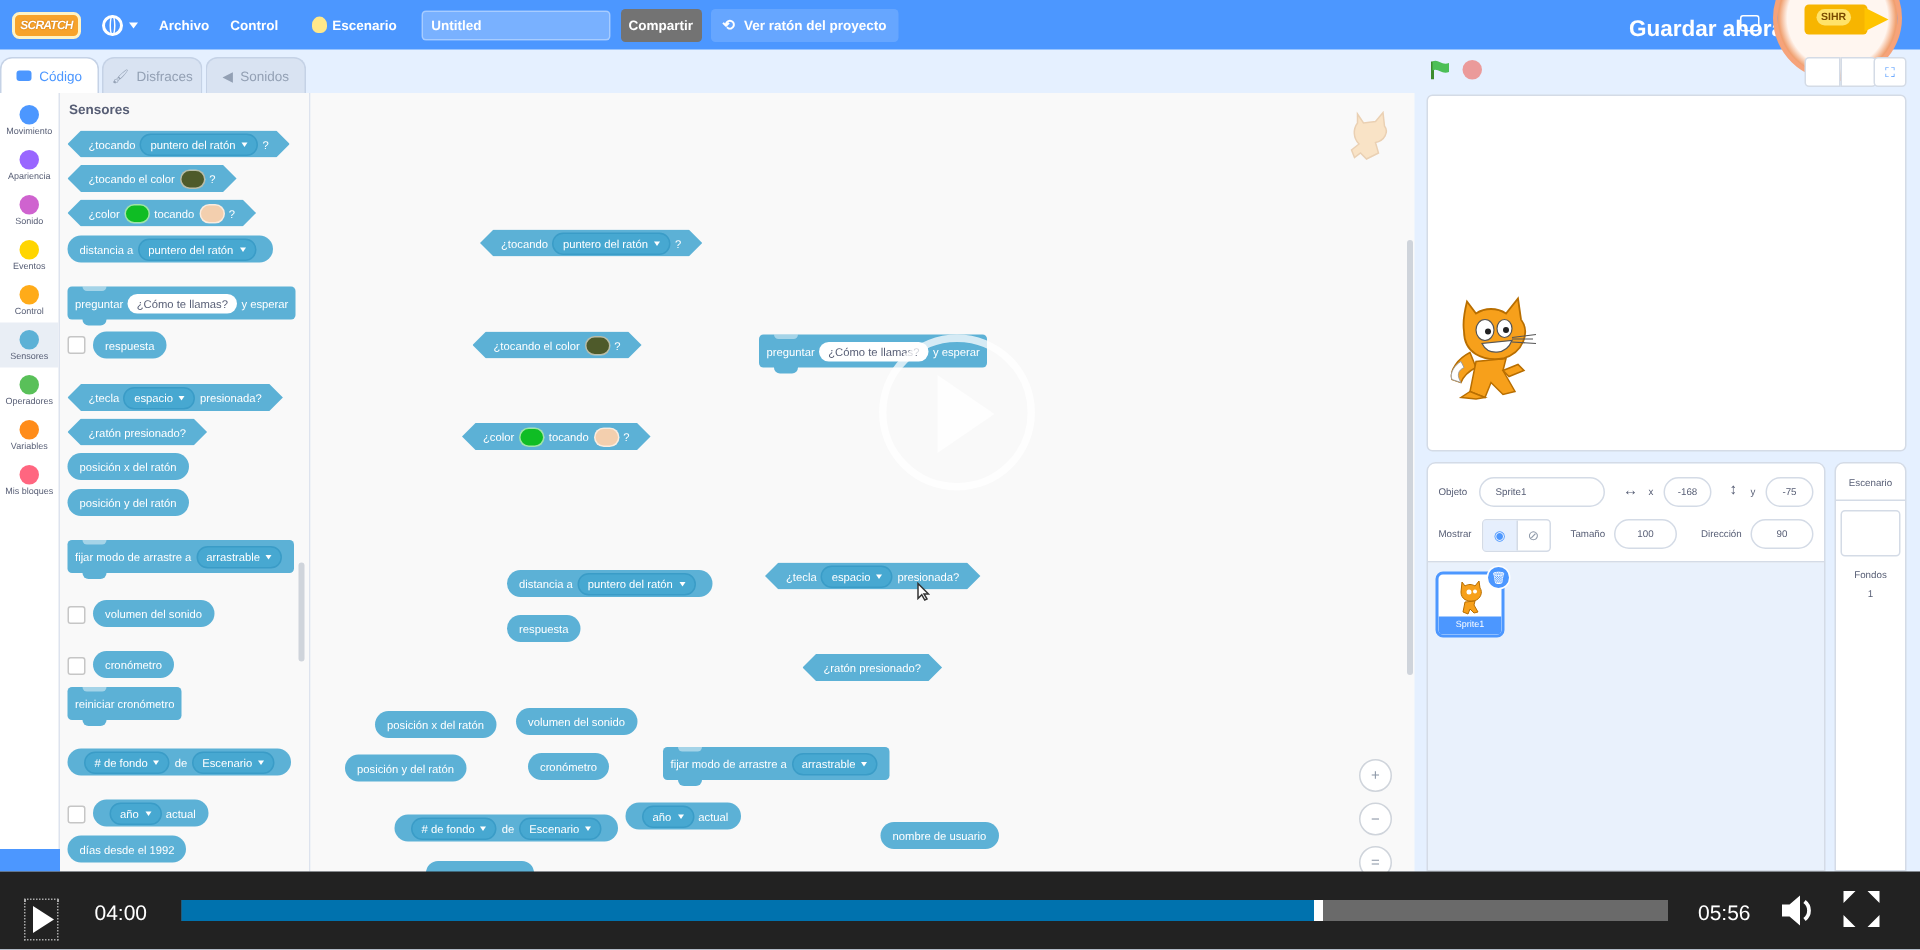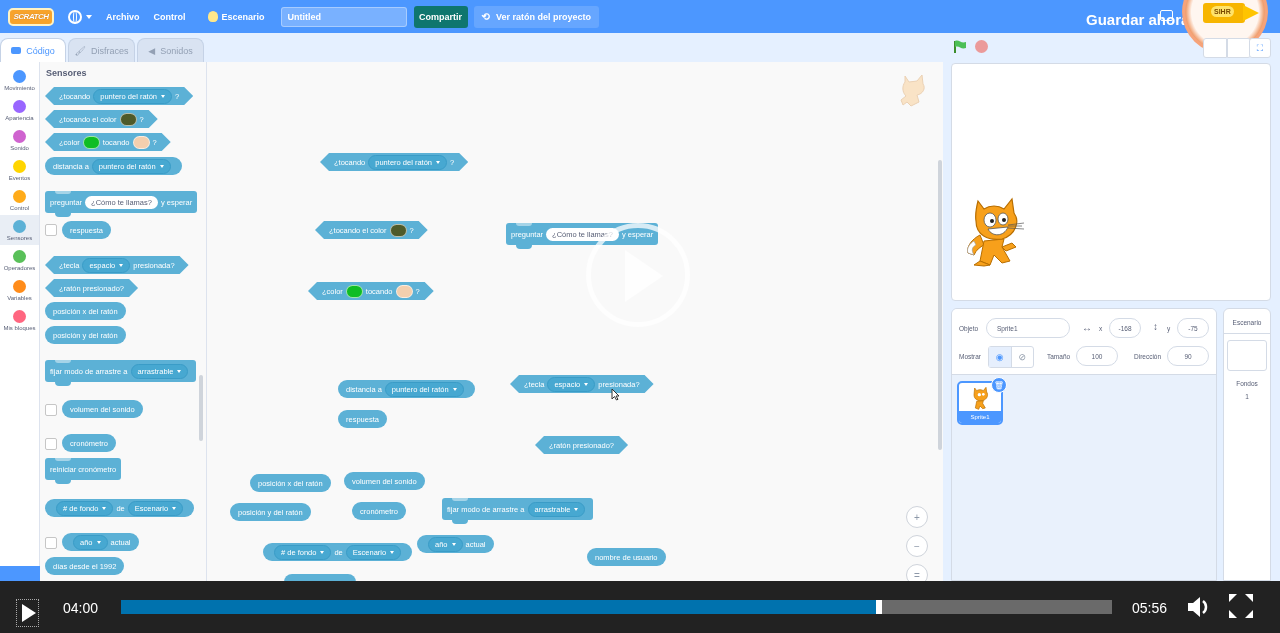--- a/index.html
+++ b/index.html
@@ -5,21 +5,21 @@
 *{box-sizing:border-box;margin:0;padding:0}
 body{width:1280px;height:633px;overflow:hidden;font-family:"Liberation Sans",sans-serif;background:#e5f0ff;position:relative;font-size:9px;color:#575e75}
 .menubar{position:absolute;left:0;top:0;width:1280px;height:33px;background:#4c97ff;display:flex;align-items:center;color:#fff;font-size:9px;font-weight:bold}
 .logo{margin-left:8px;width:46px;height:18px;background:#f7a32b;border-radius:5px;border:2px solid #fff3c4;color:#fff;font-size:8px;display:flex;align-items:center;justify-content:center;font-style:italic;letter-spacing:-.5px;text-shadow:0 0 1px #b35f00}
 .mb-item{margin-left:14px;display:flex;align-items:center;gap:4px;cursor:pointer}
 .globe{width:14px;height:14px;border:2px solid #fff;border-radius:50%;position:relative}
 .globe:before{content:"";position:absolute;left:3px;top:-2px;width:4px;height:14px;border:1px solid #fff;border-radius:50%;box-sizing:border-box}
 .caret{width:0;height:0;border-left:3px solid transparent;border-right:3px solid transparent;border-top:4px solid #fff}
 .bulb{width:10px;height:11px;background:#ffe88a;border-radius:50% 50% 40% 40%}
 .title-input{margin-left:16px;width:126px;height:20px;background:rgba(255,255,255,.25);border:1px solid rgba(255,255,255,.35);border-radius:3px;color:#fff;font-weight:bold;font-size:9px;padding-left:6px;display:flex;align-items:center}
-.share-btn{margin-left:7px;height:22px;width:54px;background:#0f766e;border-radius:3px;display:flex;align-items:center;justify-content:center;color:#fff}
+.share-btn{margin-left:7px;height:22px;width:54px;background:#737373;border-radius:3px;display:flex;align-items:center;justify-content:center;color:#fff}
 .project-btn{margin-left:6px;height:22px;padding:0 8px;background:rgba(255,255,255,.15);border-radius:3px;display:flex;align-items:center;gap:6px;color:#fff}
 .save-now{position:absolute;left:1086px;top:11px;color:#fff;font-weight:bold;font-size:15px}
 .folder{position:absolute;left:1160px;top:10px;width:13px;height:11px;border:1.5px solid #fff;border-radius:2px}
 .badge{position:absolute;left:1182px;top:-30px;width:86px;height:84px;border-radius:50%;background:radial-gradient(circle,#fff6f0 60%,#f0a070 70%,#f5c0d0 100%);border:3px solid #f6a37a;overflow:hidden}
 .badge .plate{position:absolute;left:18px;top:30px;width:42px;height:20px;background:#f7b500;border-radius:3px}
 .badge .plate span{position:absolute;left:8px;top:3px;background:#ffe36a;border-radius:6px;padding:2px 3px;color:#7a4a00;font-size:7px;font-weight:bold}
 .badge .arrow{position:absolute;left:58px;top:32px;border-top:8px solid transparent;border-bottom:8px solid transparent;border-left:16px solid #ffc400}
 
 .tabs{position:absolute;left:0;top:38px;height:24px;display:flex}
 .tab{width:67px;height:24px;background:#d9e3f2;border:1px solid #c5d2e6;border-bottom:none;border-radius:8px 8px 0 0;margin-right:2px;display:flex;align-items:center;justify-content:center;gap:5px;color:#93a0b4;font-size:9px}

